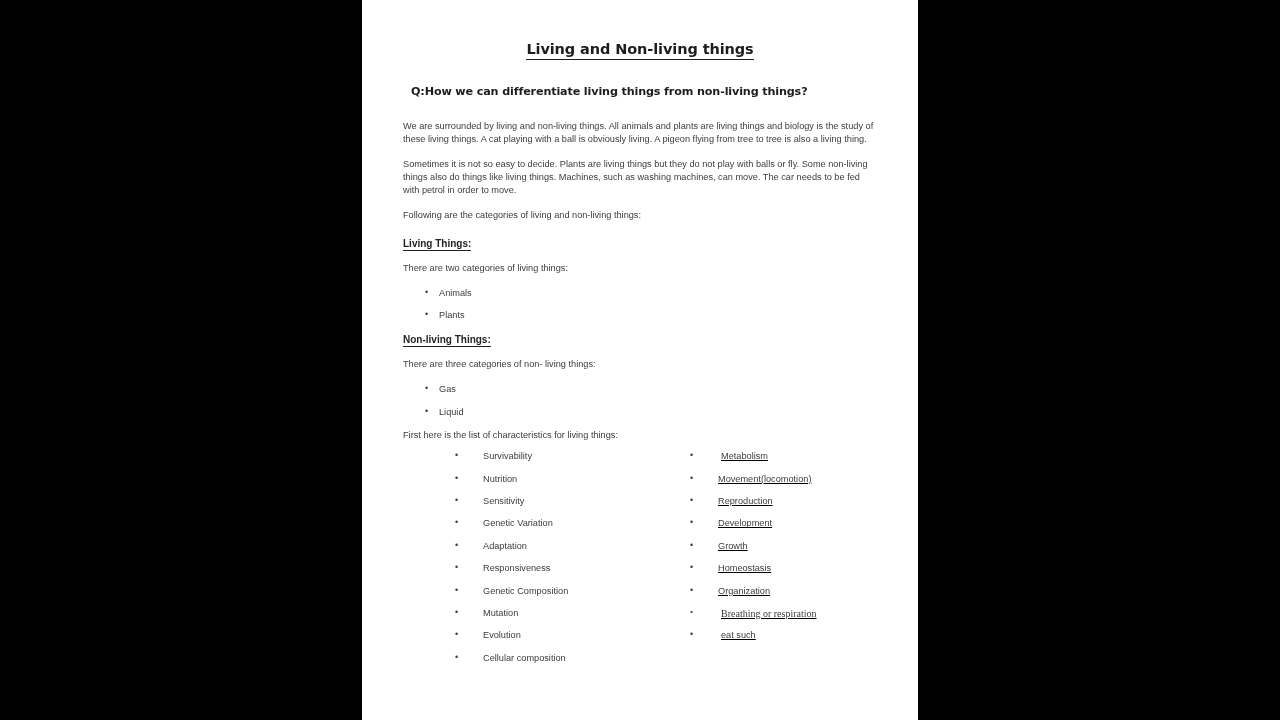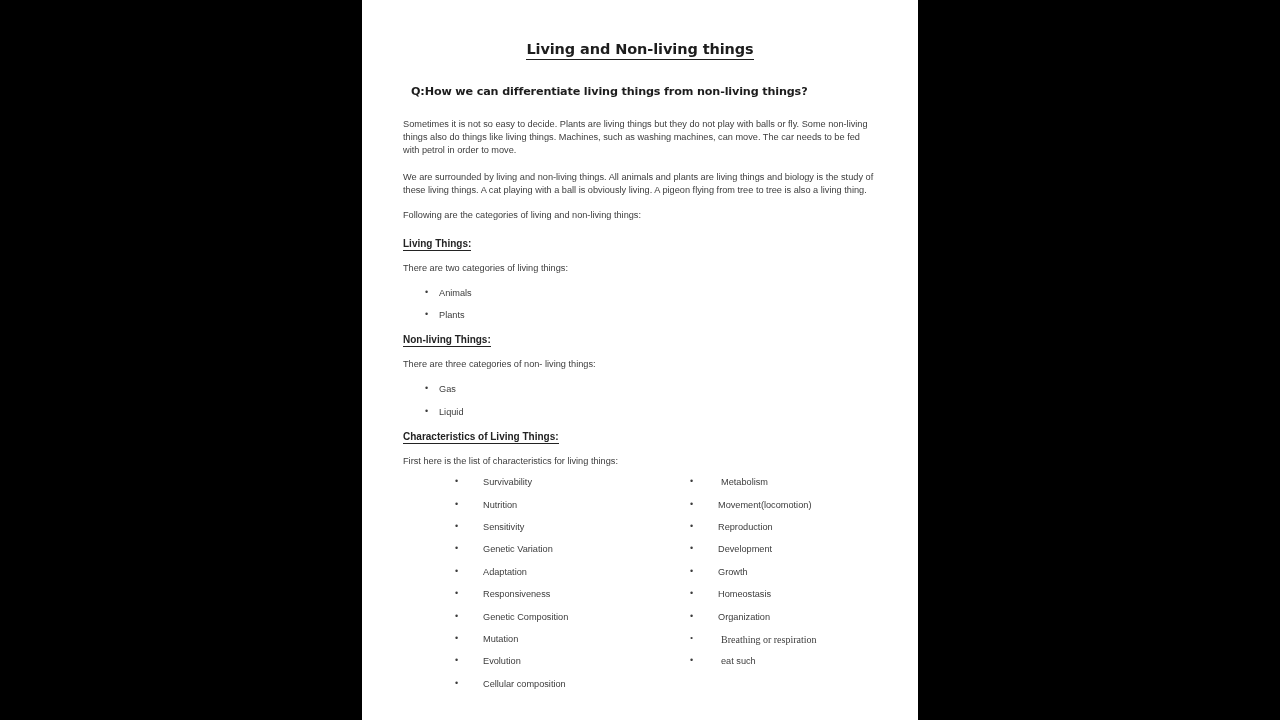--- a/index.html
+++ b/index.html
@@ -135,21 +135,21 @@
   .char-cols {
     position: relative;
     width: 474px;
     padding-top: 10px;
   }
   .char-col {
     position: absolute;
     top: 10px;
   }
   .char-col.left  { left: 52px;  width: 210px; }
-  .char-col.right { left: 287px; width: 190px; }
+  .char-col.right { left: 287px; width: 190px; text-decoration: underline; }
 
   ul.char-list {
     list-style: none;
     margin: 0;
     padding: 0;
   }
   ul.char-list li {
     position: relative;
     font-family: "Liberation Sans", sans-serif;
     font-size: 9.2px;
@@ -187,23 +187,23 @@
 
   <div class="page">
     <div class="page-inner">
 
       <h1 class="doc-title">
         <span>Living and Non-living things</span>
       </h1>
 
       <p class="q-heading">Q:How we can differentiate living things from non-living things?</p>
 
+      <p class="para p1">We are surrounded by living and non-living things. All animals and plants are living things and biology is the study of these living things. A cat playing with a ball is obviously living. A pigeon flying from tree to tree is also a living thing.</p>
+
       <p class="para p2">Sometimes it is not so easy to decide.  Plants are living things but they do not play with balls or fly. Some non-living things also do things like living things. Machines, such as washing machines, can move. The car needs to be fed with petrol in order to move.</p>
-
-      <p class="para p1">We are surrounded by living and non-living things. All animals and plants are living things and biology is the study of these living things. A cat playing with a ball is obviously living. A pigeon flying from tree to tree is also a living thing.</p>
 
       <p class="para p3">Following are the categories of living and non-living things:</p>
 
       <p class="sub-heading sh-living">
         <span>Living Things:</span>
       </p>
       <p class="lead-line">There are two categories of living things:</p>
       <ul class="bullets first-gap">
         <li>Animals</li>
         <li>Plants</li>
@@ -211,23 +211,20 @@
 
       <p class="sub-heading sh-nonliving">
         <span>Non-living Things:</span>
       </p>
       <p class="lead-line">There are three categories of non- living things:</p>
       <ul class="bullets first-gap">
         <li>Gas</li>
         <li>Liquid</li>
       </ul>
 
-      <p class="sub-heading sh-chars">
-        <span>Characteristics of Living Things:</span>
-      </p>
       <p class="lead-line">First here is the list of characteristics for living things:</p>
 
       <div class="char-cols">
 
         <div class="char-col left">
           <ul class="char-list left-list">
             <li>Survivability</li>
             <li>Nutrition</li>
             <li>Sensitivity</li>
             <li>Genetic Variation</li>

